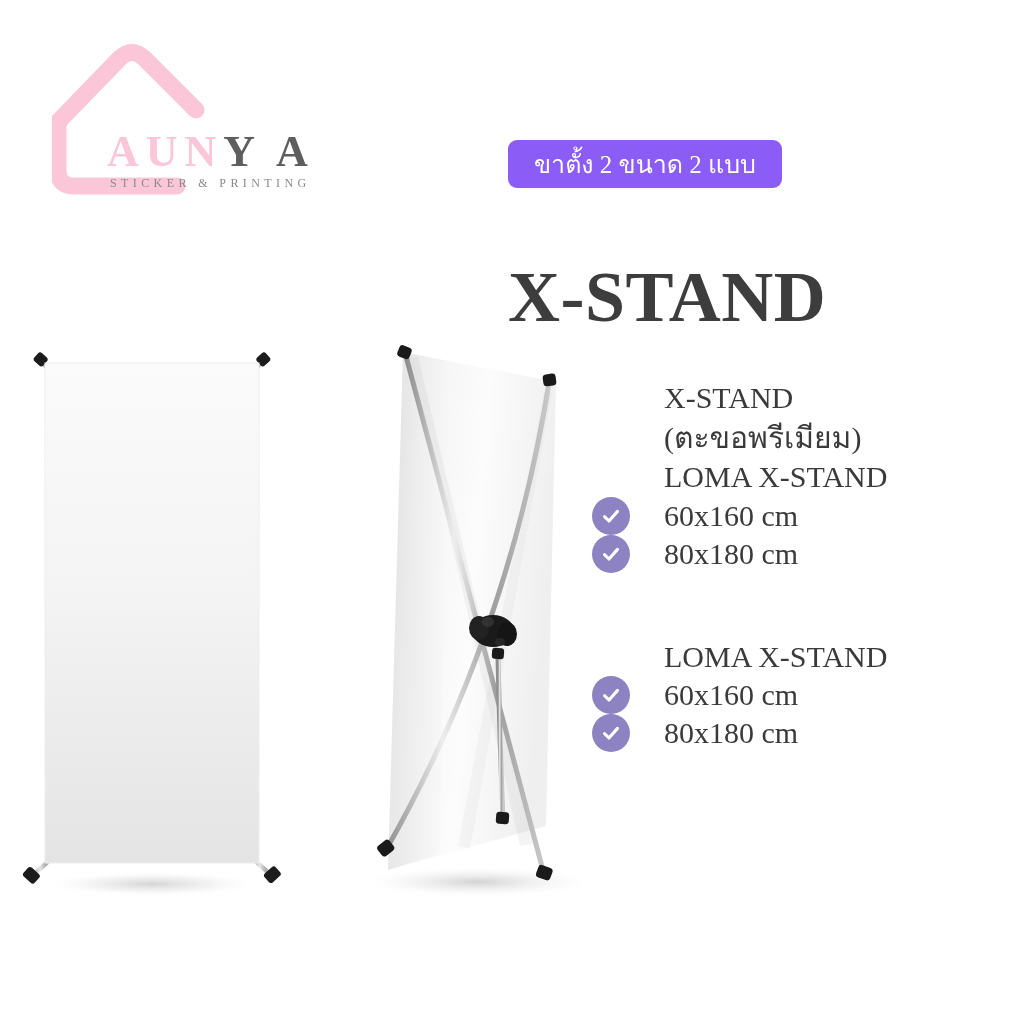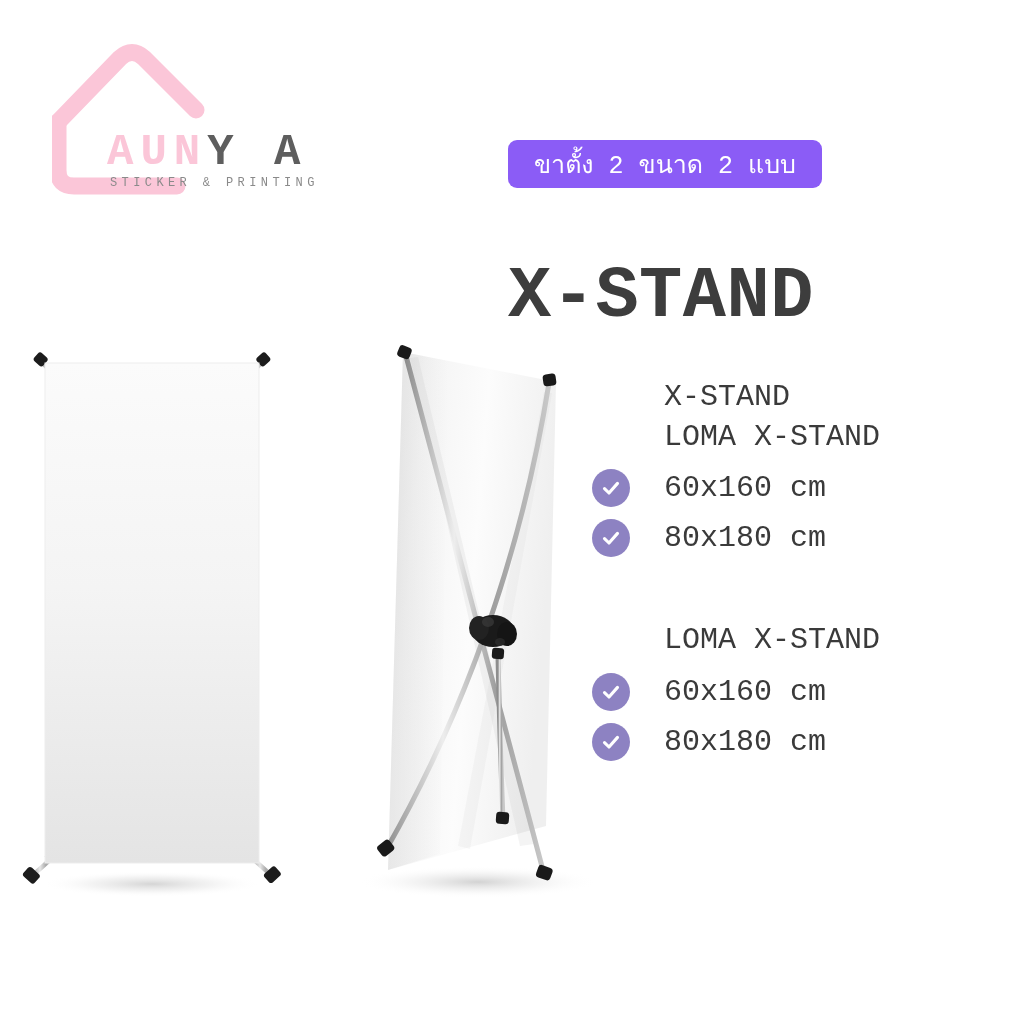--- a/index.html
+++ b/index.html
@@ -6,21 +6,21 @@
     margin: 0;
     padding: 0;
     background: #ffffff;
   }
   #page {
     position: relative;
     width: 972px;
     height: 1024px;
     background: #ffffff;
     overflow: hidden;
-    font-family: Liberation Mono, monospace;
+    font-family: Liberation Serif, serif;
   }
 
   
   #logo {
     position: absolute;
     left: 52px;
     top: 22px;
     width: 290px;
     height: 185px;
   }
@@ -94,21 +94,21 @@
     margin-left: 72px;
     font-size: 30px;
     font-weight: 400;
     color: #3A3A3A;
     line-height: 1.32;
     white-space: nowrap;
   }
   .spec-item {
     display: flex;
     align-items: center;
-    margin-top: 12px;
+    margin-top: 0;
   }
   .check-circle {
     flex: 0 0 auto;
     width: 38px;
     height: 38px;
     border-radius: 50%;
     background: #8D82C2;
     display: flex;
     align-items: center;
     justify-content: center;
@@ -150,20 +150,21 @@
   </div>
 
   <div id="badge">ขาตั้ง 2 ขนาด 2 แบบ</div>
 
   <h1 id="main-title">X-STAND</h1>
 
   <div id="specs">
 
     <div class="spec-group">
       <div class="spec-heading">X-STAND</div>
+      <div class="spec-heading">(ตะขอพรีเมียม)</div>
       <div class="spec-heading">LOMA X-STAND</div>
 
       <div class="spec-item">
         <span class="check-circle">
           <svg width="22" height="22" viewBox="0 0 22 22">
             <path d="M4.5 11.6 L9 16 L17.5 6.4" fill="none" stroke="#ffffff" stroke-width="3.1" stroke-linecap="round" stroke-linejoin="round"></path>
           </svg>
         </span>
         <span class="spec-size">60x160 cm</span>
       </div>

